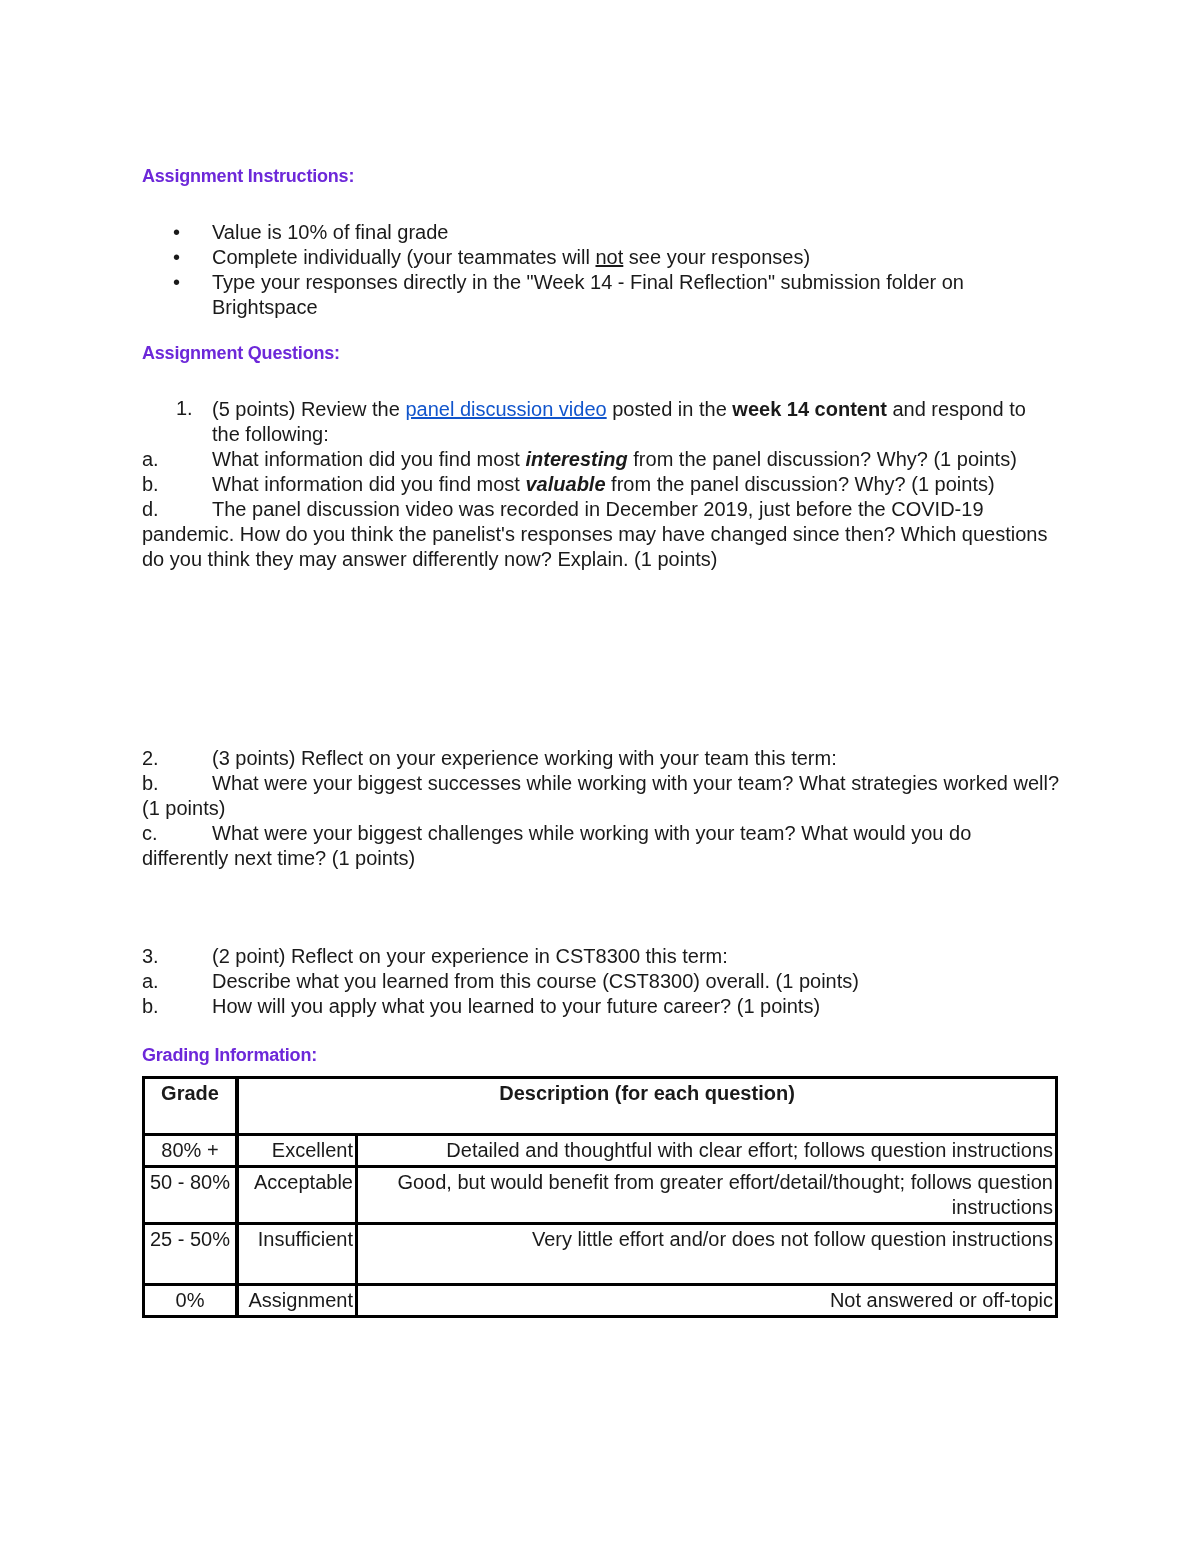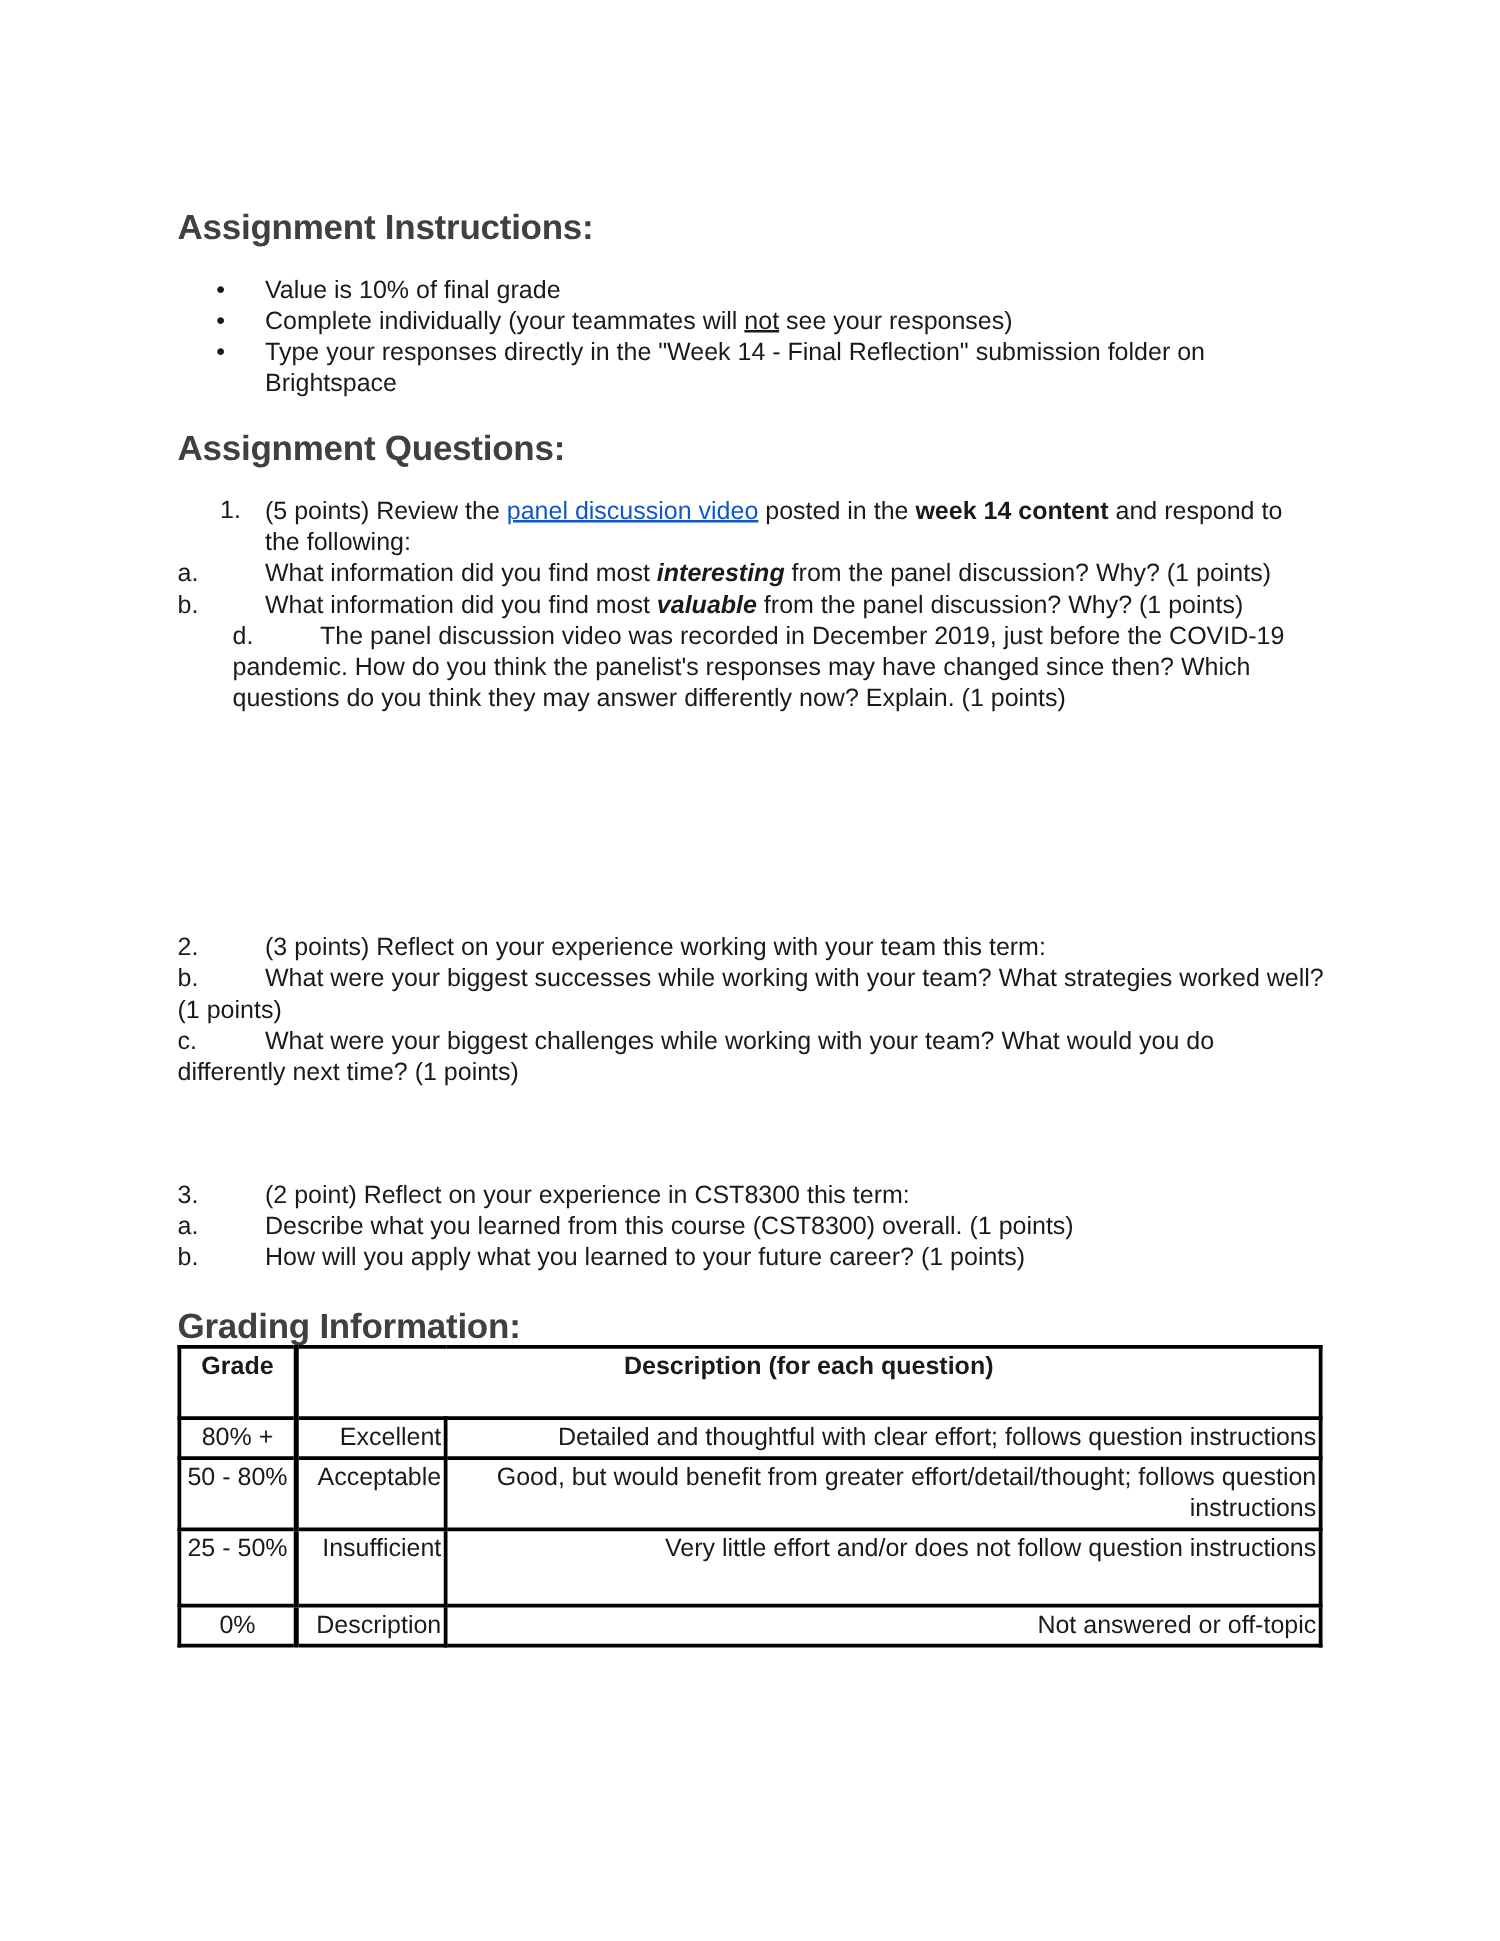--- a/index.html
+++ b/index.html
@@ -1,19 +1,19 @@
 <!DOCTYPE html>
 <html><head>
 <meta charset="utf-8">
 <style>
   html, body { margin: 0; padding: 0; background: #ffffff; }
   body { width: 1200px; height: 1553px; position: relative; overflow: hidden;
          font-family: "Liberation Sans", sans-serif; color: #1a1a1a; font-size: 20px; }
   .page { position: absolute; left: 142px; top: 160px; width: 920px; }
-  h2 { font-family: "Liberation Sans", sans-serif; font-weight: bold; font-size: 28px; margin: 0; color: #404040; letter-spacing: -0.2px; }
+  h2 { font-family: "Liberation Sans", sans-serif; font-weight: bold; font-size: 18px; margin: 0; color: #6d28d9; letter-spacing: -0.2px; }
   .h-instr { position: absolute; top: 6px; left: 0; }
   .bullets { position: absolute; top: 60px; left: 0; margin: 0; padding: 0; list-style: none; }
   .bullets li { position: relative; padding-left: 70px; line-height: 25px; width: 830px; }
   .bullets li .dot { position: absolute; left: 31px; top: 0; }
   .h-quest { position: absolute; top: 183px; left: 0; }
   .lines { position: absolute; left: 0; width: 920px; }
   .line { line-height: 25px; white-space: nowrap; }
   .ind { display: inline-block; width: 70px; }
   .q1 { position: absolute; left: 0; top: 237px; }
   .q1 .num { position: absolute; left: 34px; }
@@ -45,21 +45,21 @@
   <div class="q1">
     <span class="num">1.</span>
     <div class="txt">
       <span>(5 points) Review the </span><a class="link" href="#">panel discussion video</a><span> posted in the </span><b>week 14 content</b><span> and respond to the following:</span>
     </div>
   </div>
 
   <div class="lines" style="top:287px;">
     <div class="line" style="white-space:normal;"><span class="ind">a.</span><span>What information did you find most </span><b><i>interesting</i></b><span> from the panel discussion? Why? (1 points)</span></div>
     <div class="line" style="white-space:normal;"><span class="ind">b.</span><span>What information did you find most </span><b><i>valuable</i></b><span> from the panel discussion? Why? (1 points)</span></div>
-    <div class="line" style="white-space:normal;margin-left:44px;"><span class="ind">d.</span><span>The panel discussion video was recorded in December 2019, just before the COVID-19 pandemic. How do you think the panelist's responses may have changed since then? Which questions do you think they may answer differently now? Explain. (1 points)</span></div>
+    <div class="line" style="white-space:normal;"><span class="ind">d.</span><span>The panel discussion video was recorded in December 2019, just before the COVID-19 pandemic. How do you think the panelist's responses may have changed since then? Which questions do you think they may answer differently now? Explain. (1 points)</span></div>
   </div>
 
   <div class="lines" style="top:586px;">
     <div class="line" style="white-space:normal;"><span class="ind">2.</span><span>(3 points) Reflect on your experience working with your team this term:</span></div>
     <div class="line" style="white-space:normal;"><span class="ind">b.</span><span>What were your biggest successes while working with your team? What strategies worked well? (1 points)</span></div>
     <div class="line" style="white-space:normal;"><span class="ind">c.</span><span>What were your biggest challenges while working with your team? What would you do differently next time? (1 points)</span></div>
   </div>
 
   <div class="lines" style="top:784px;">
     <div class="line"><span class="ind">3.</span><span>(2 point) Reflect on your experience in CST8300 this term:</span></div>
@@ -85,18 +85,18 @@
       <td class="c2 thick-left">Acceptable</td>
       <td class="c3">Good, but would benefit from greater effort/detail/thought; follows question instructions</td>
     </tr>
     <tr>
       <td class="c1" style="height:54px;">25 - 50%</td>
       <td class="c2 thick-left">Insufficient</td>
       <td class="c3">Very little effort and/or does not follow question instructions</td>
     </tr>
     <tr>
       <td class="c1">0%</td>
-      <td class="c2 thick-left">Description</td>
+      <td class="c2 thick-left">Assignment</td>
       <td class="c3">Not answered or off-topic</td>
     </tr>
   </tbody>
     </table>
 </div>
 
 </body></html>

